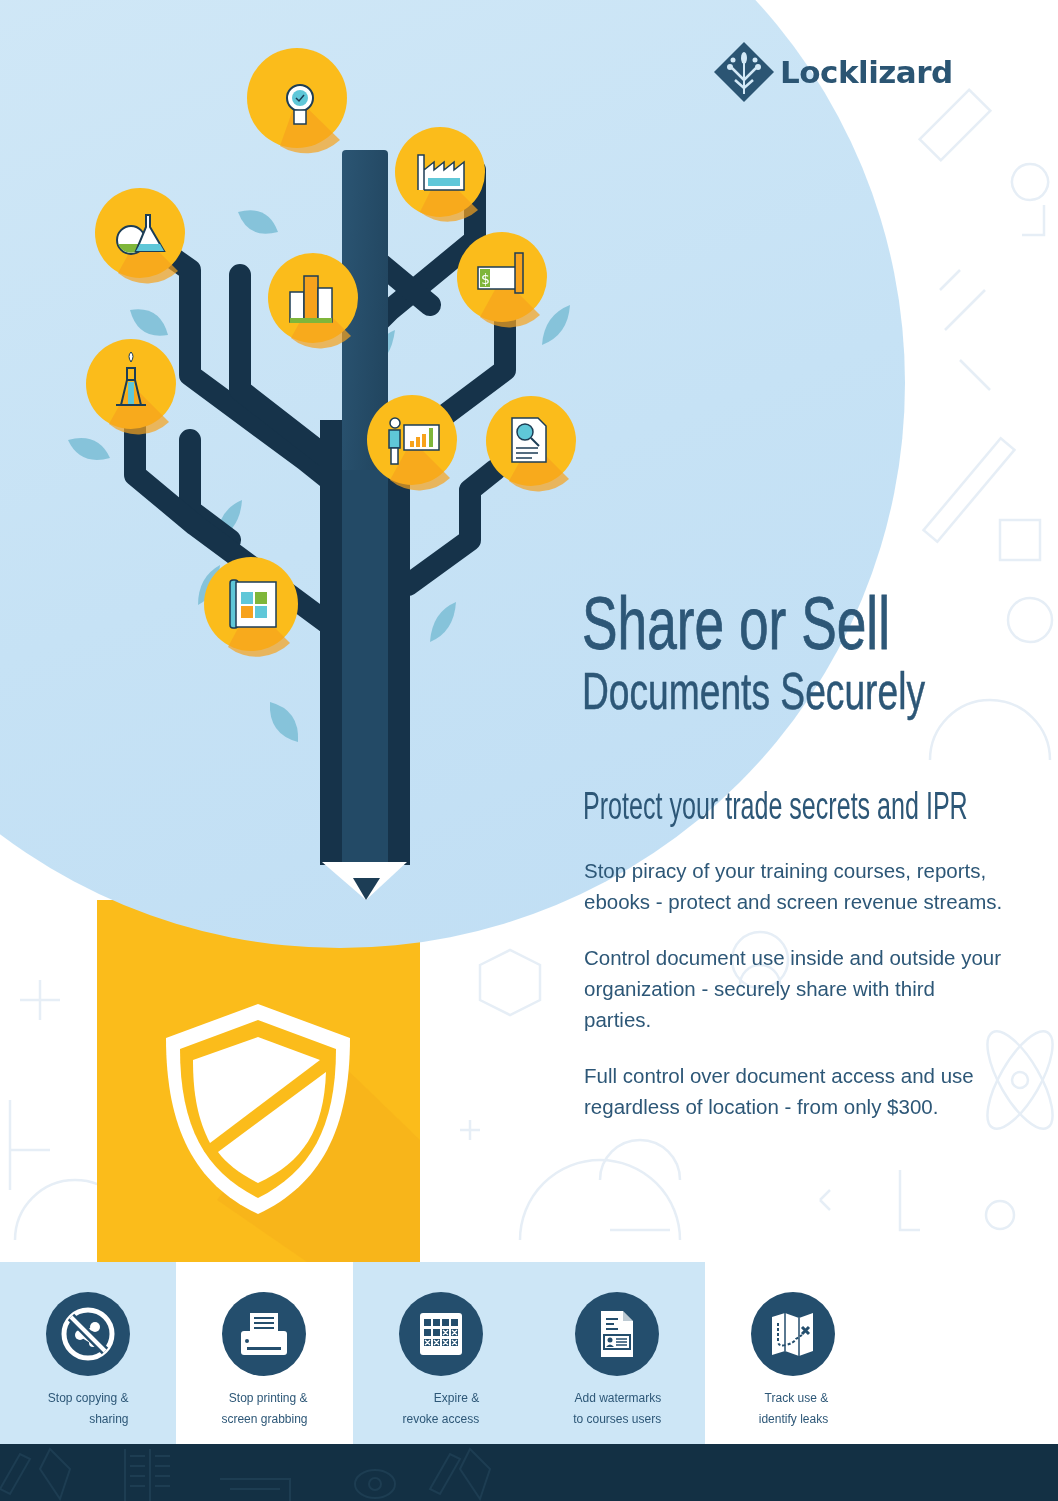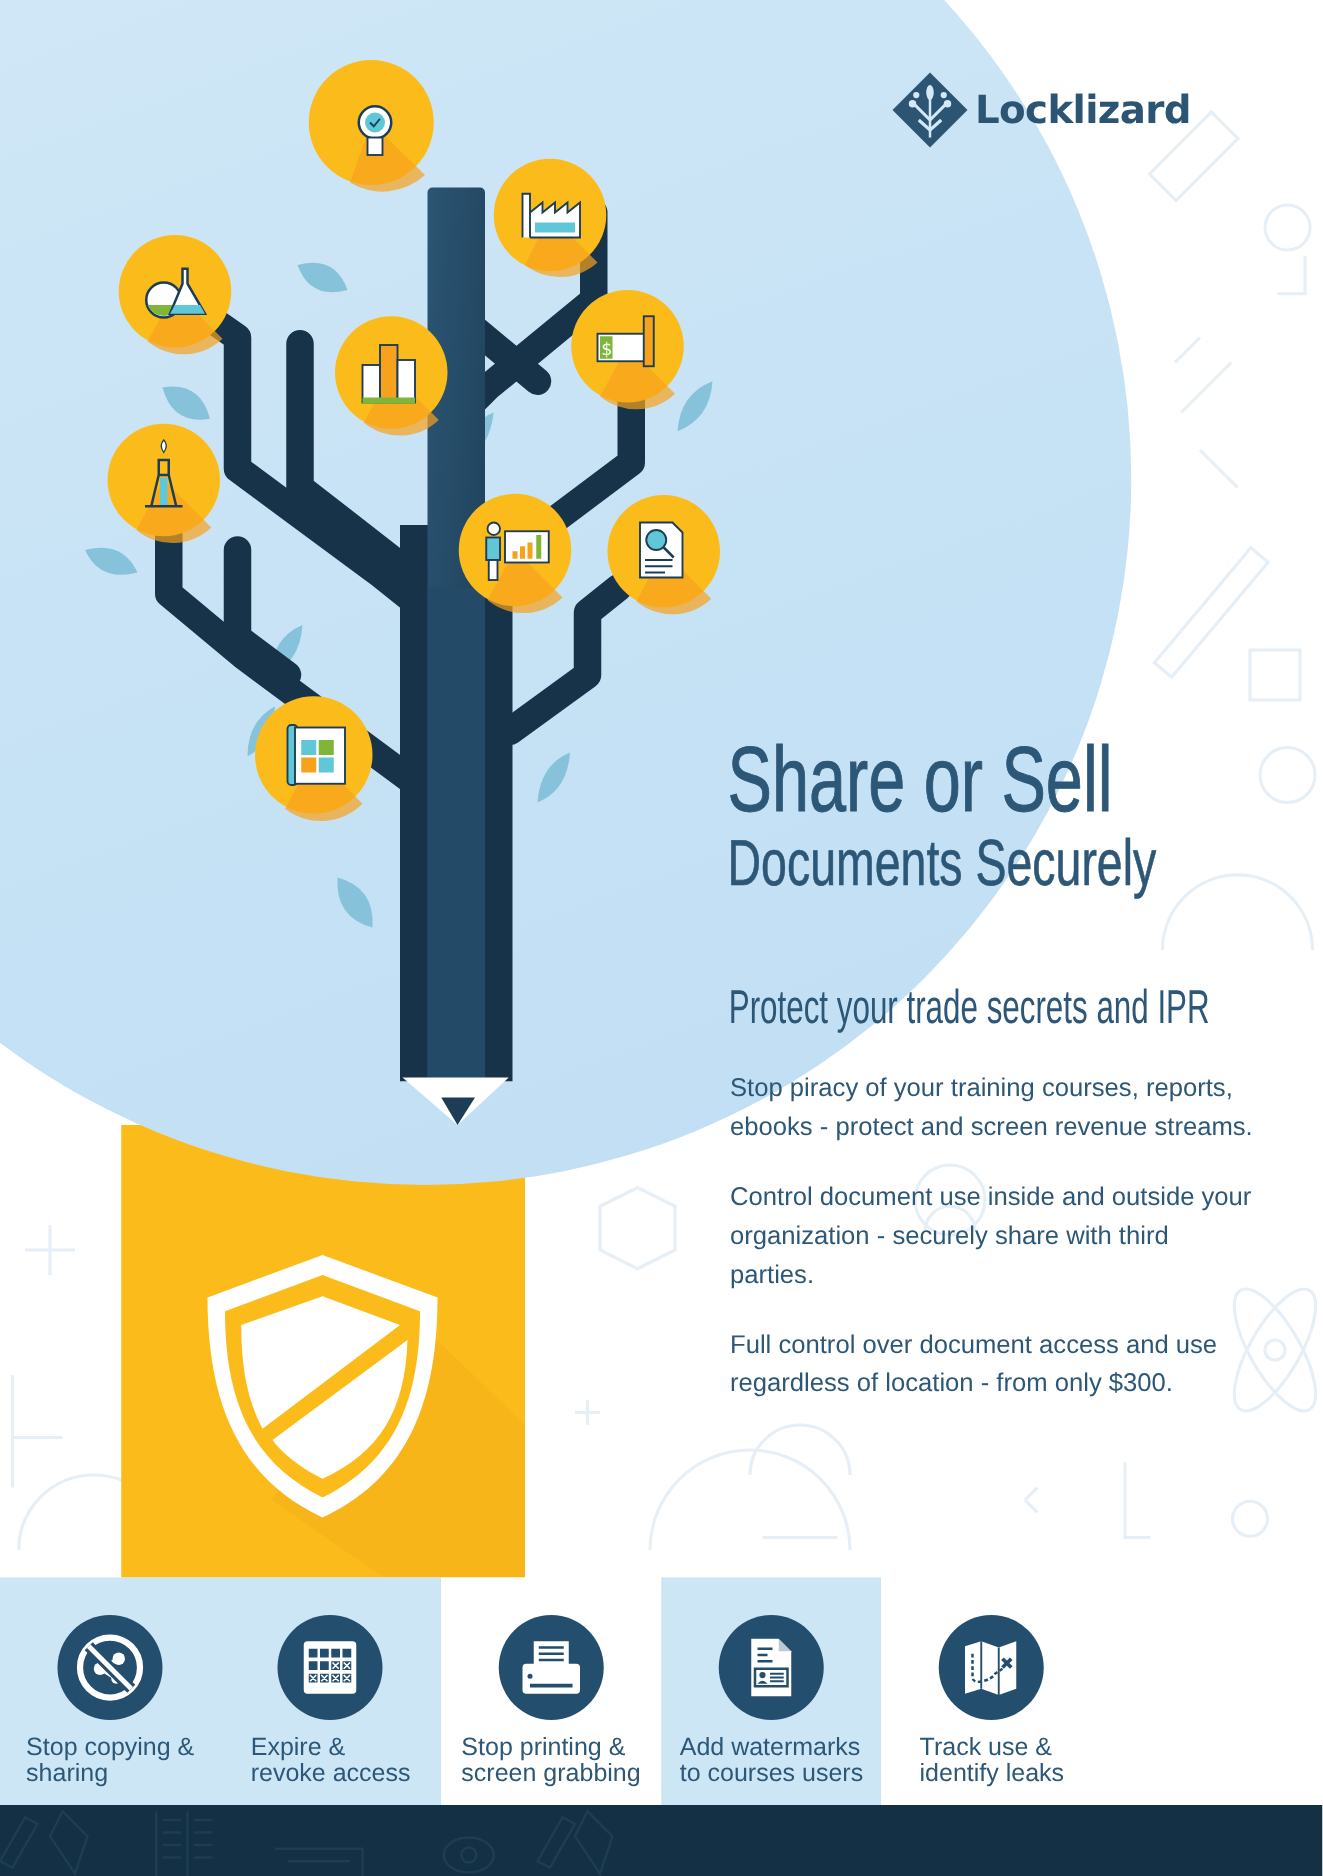--- a/index.html
+++ b/index.html
@@ -11,38 +11,38 @@
     position: absolute; left: -225px; top: -182px; width: 1130px; height: 1130px;
     border-radius: 50%; background: linear-gradient(160deg, #d3e9f7 0%, #c6e2f5 60%, #c0def4 100%);
     z-index: 1;
   }
   .yellow-block { position: absolute; left: 97px; top: 900px; width: 323px; height: 362px; background: #fbbc1b; z-index: 0; overflow: hidden; }
   .yellow-block .shade { position:absolute; left:0; top:0; width:100%; height:100%; }
   .shield { position: absolute; left: 160px; top: 1000px; width: 196px; height: 218px; z-index: 2; }
 
   .tree { position: absolute; left: 0; top: 0; width: 600px; height: 910px; z-index: 2; }
 
-  .logo { position: absolute; left: 712px; top: 56px; display: flex; align-items: center; z-index: 3; }
+  .logo { position: absolute; left: 712px; top: 40px; display: flex; align-items: center; z-index: 3; }
   .logo-mark { width: 64px; height: 64px; }
   .logo-text { font-family: "DejaVu Sans", sans-serif; font-weight: bold; font-size: 31px; color: #2b5573; margin-left: 4px; letter-spacing: -0.5px; }
 
   .headline { position: absolute; left: 582px; top: 583px; z-index: 3; font-family: "Liberation Sans", sans-serif; color: #2d5777; }
   .h1 { font-size: 74px; line-height: 82px; transform: scaleX(0.72); transform-origin: left; white-space: nowrap; letter-spacing: 0px; font-weight: normal; -webkit-text-stroke: 0.8px #2d5777; }
   .h2 { font-size: 52px; line-height: 56px; transform: scaleX(0.715); transform-origin: left; white-space: nowrap; -webkit-text-stroke: 0.5px #2d5777; margin-top: -2px; }
   .tagline { position: absolute; left: 583px; top: 785px; font-size: 38px; transform: scaleX(0.66); transform-origin: left; white-space: nowrap; color: #2d5777; z-index: 3; }
 
   .body-copy { position: absolute; left: 584px; top: 855px; width: 420px; z-index: 3; color: #2d5777; font-size: 20.5px; line-height: 31px; }
   .body-copy p { margin-bottom: 25px; }
 
   .features { position: absolute; left: 0; top: 1262px; width: 1058px; height: 182px; display: flex; z-index: 3; }
   .feature { flex: 0 0 176.33px; height: 182px; display: flex; flex-direction: column; align-items: center; }
   .feature.light { background: #cde6f6; }
   .feature.white { background: #ffffff; }
   .feature-icon { width: 84px; height: 84px; border-radius: 50%; background: #244e6d; margin-top: 30px; display: flex; align-items: center; justify-content: center; }
-  .feature-label { margin-top: 12px; text-align: left; font-size: 20px; line-height: 21px; color: #2d5777; white-space: pre-line; }
+  .feature-label { margin-top: 12px; text-align: right; font-size: 12px; line-height: 21px; color: #2d5777; white-space: pre-line; }
 
   .footer { position: absolute; left: 0; top: 1444px; width: 1058px; height: 57px; background: #133044; z-index: 3; overflow: hidden; }
   .footer svg { position: absolute; left: 0; top: 0; }
 </style>
 </head>
 <body>
 
 <svg class="bg-pattern" viewBox="0 0 1058 1262">
   <g fill="none" stroke="#e6eef6" stroke-width="2.5">
     <rect x="920" y="110" width="70" height="30" transform="rotate(-45 955 125)"></rect>
@@ -245,20 +245,33 @@
           <circle cx="21" cy="30" r="5" fill="#fff"></circle>
           <circle cx="34" cy="38" r="4" fill="#fff"></circle>
         <path d="M21 30 L36 22 M21 30 L34 38" stroke="#fff" stroke-width="3"></path>
         <path d="M12 12 L46 46" stroke="#244e6d" stroke-width="9"></path>
           <path d="M12 12 L46 46" stroke="#fff" stroke-width="4"></path>
         </svg>
     </div>
     <div class="feature-label">Stop copying &amp;
 sharing</div>
   </div>
+  <div class="feature white">
+    <div class="feature-icon">
+      <svg width="58" height="58" viewBox="0 0 58 58">
+          <rect x="15" y="8" width="28" height="20" fill="#fff"></rect>
+        <path d="M19 13 h20 M19 18 h20 M19 23 h20" stroke="#244e6d" stroke-width="2"></path>
+        <rect x="6" y="26" width="46" height="24" rx="3" fill="#fff"></rect>
+        <circle cx="12" cy="36" r="2" fill="#244e6d"></circle>
+          <rect x="12" y="42" width="34" height="3" fill="#244e6d"></rect>
+        </svg>
+    </div>
+    <div class="feature-label">Stop printing &amp;
+screen grabbing</div>
+  </div>
   <div class="feature light">
     <div class="feature-icon">
       <svg width="58" height="58" viewBox="0 0 58 58">
           <rect x="8" y="8" width="42" height="42" rx="3" fill="#fff"></rect>
         <g fill="#244e6d">
             <rect x="12" y="14" width="7" height="7"></rect>
             <rect x="21" y="14" width="7" height="7"></rect>
             <rect x="30" y="14" width="7" height="7"></rect>
             <rect x="39" y="14" width="7" height="7"></rect>
         <rect x="12" y="24" width="7" height="7"></rect>
@@ -271,33 +284,20 @@
             <rect x="39" y="34" width="7" height="7"></rect>
           </g>
         <g stroke="#fff" stroke-width="1.3">
             <path d="M31 25 l5 5 M36 25 l-5 5 M40 25 l5 5 M45 25 l-5 5 M13 35 l5 5 M18 35 l-5 5 M22 35 l5 5 M27 35 l-5 5 M31 35 l5 5 M36 35 l-5 5 M40 35 l5 5 M45 35 l-5 5"></path>
           </g>
         </svg>
     </div>
     <div class="feature-label">Expire &amp;
 revoke access</div>
   </div>
-  <div class="feature white">
-    <div class="feature-icon">
-      <svg width="58" height="58" viewBox="0 0 58 58">
-          <rect x="15" y="8" width="28" height="20" fill="#fff"></rect>
-        <path d="M19 13 h20 M19 18 h20 M19 23 h20" stroke="#244e6d" stroke-width="2"></path>
-        <rect x="6" y="26" width="46" height="24" rx="3" fill="#fff"></rect>
-        <circle cx="12" cy="36" r="2" fill="#244e6d"></circle>
-          <rect x="12" y="42" width="34" height="3" fill="#244e6d"></rect>
-        </svg>
-    </div>
-    <div class="feature-label">Stop printing &amp;
-screen grabbing</div>
-  </div>
   <div class="feature light">
     <div class="feature-icon">
       <svg width="58" height="58" viewBox="0 0 58 58">
           <path d="M13 6 h22 l10 10 v36 h-32z" fill="#fff"></path>
         <path d="M35 6 v10 h10" fill="#244e6d" opacity="0.3"></path>
         <path d="M18 14 h12 M18 19 h8 M18 24 h12" stroke="#244e6d" stroke-width="2"></path>
         <rect x="16" y="30" width="26" height="14" fill="none" stroke="#244e6d" stroke-width="2"></rect>
         <circle cx="22" cy="35" r="2.5" fill="#244e6d"></circle>
           <path d="M18 42 q4 -5 8 0z" fill="#244e6d"></path>
         <path d="M28 34 h11 M28 37 h11 M28 40 h11" stroke="#244e6d" stroke-width="1.5"></path>

